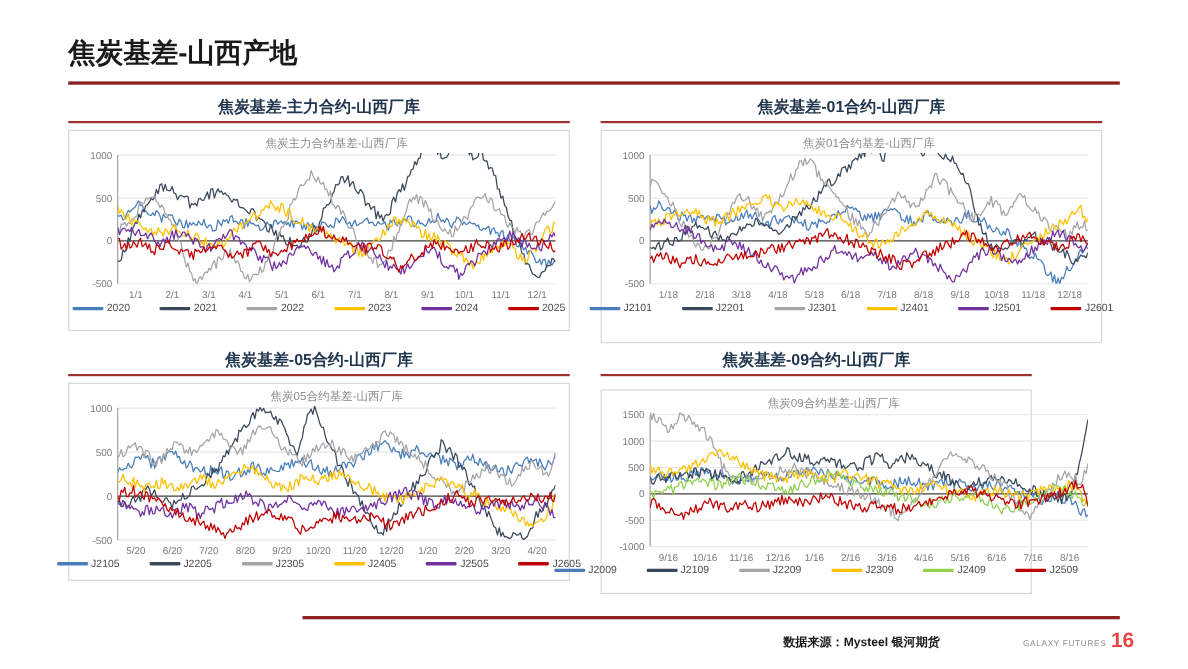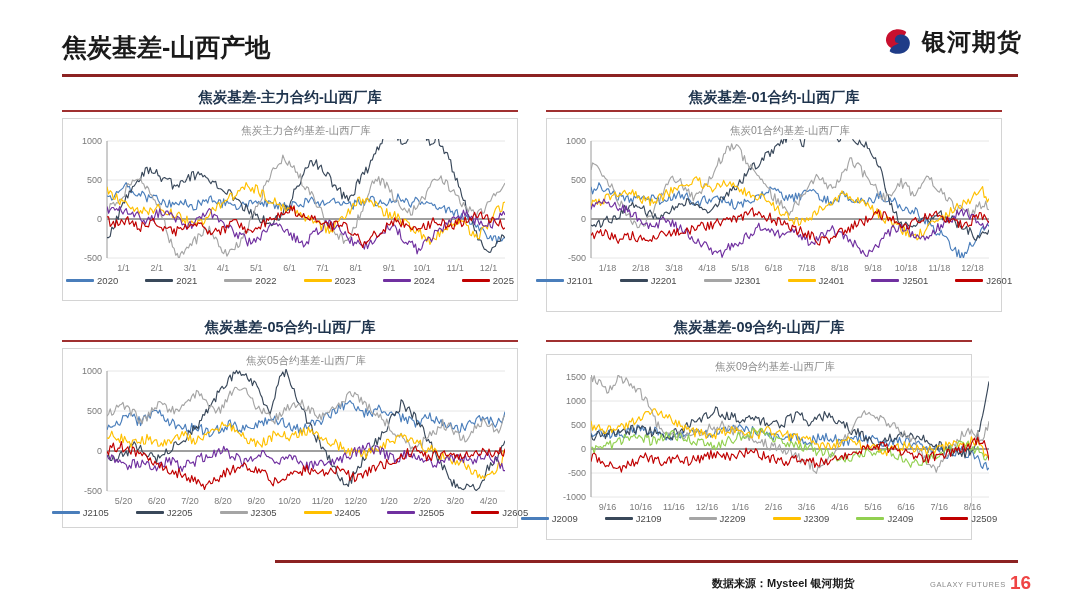--- a/index.html
+++ b/index.html
@@ -81,29 +81,20 @@
   }
   svg{display:block;}
   .tick-text{font-family:"Liberation Sans",sans-serif;font-size:9px;fill:#7a7a7a;}
 </style>
 </head>
 <body>
 
 <div class="slide-header">
   <div class="slide-title">焦炭基差-山西产地</div>
   <div class="header-rule"></div>
-  <div class="logo">
-    <span class="logo-mark">
-      <svg width="35" height="35" viewBox="0 0 40 40">
-        <path d="M30 9 C24 4, 12 5, 8 13 C4.5 20, 9 28, 17 28 C21 28, 24 25.5, 24 22 C24 19, 21.5 17.5, 19 18.5 C22 15.5, 28 16, 30 9 Z" fill="#C8102E"></path>
-        <path d="M11 31 C17 36, 29 35, 33 27 C36.5 20, 32 12, 24 12 C20 12, 17 14.5, 17 18 C17 21, 19.5 22.5, 22 21.5 C19 24.5, 13 24, 11 31 Z" fill="#1F3C88"></path>
-      </svg>
-    </span>
-    <span class="logo-text">银河期货</span>
-  </div>
 </div>
 
 <div class="chart-block" id="block0" style="left:62px;top:88px;width:456px;">
   <div class="chart-heading">焦炭基差-主力合约-山西厂库</div>
   <div class="heading-rule"></div>
   <div class="chart-card" style="height:183px;">
     <div class="inner-title">焦炭主力合约基差-山西厂库</div>
     <div class="plot-wrap">
         <svg width="454" height="181">
           <line x1="44" x2="442" y1="22" y2="22" stroke="#e6e6e6" stroke-width="1"></line>
@@ -308,21 +299,21 @@
           <span class="legend-label">J2505</span>
         </div>
         <div class="legend-item">
           <span class="legend-swatch" style="background: rgb(192, 0, 0);"></span>
           <span class="legend-label">J2605</span>
         </div>
       </div>
   </div>
 </div>
 
-<div class="chart-block" id="block3" style="left:546px;top:318px;width:426px;">
+<div class="chart-block" id="block3" style="left:546px;top:318px;width:392px;">
   <div class="chart-heading">焦炭基差-09合约-山西厂库</div>
   <div class="heading-rule"></div>
   <div class="chart-card" style="height:186px;margin-top:12px;">
     <div class="inner-title">焦炭09合约基差-山西厂库</div>
     <div class="plot-wrap">
         <svg width="454" height="184">
           <line x1="44" x2="442" y1="22" y2="22" stroke="#e6e6e6" stroke-width="1"></line>
           <text x="39" y="25.2" text-anchor="end" class="tick-text">1500</text>
           <line x1="44" x2="442" y1="46" y2="46" stroke="#e6e6e6" stroke-width="1"></line>
           <text x="39" y="49.2" text-anchor="end" class="tick-text">1000</text>

